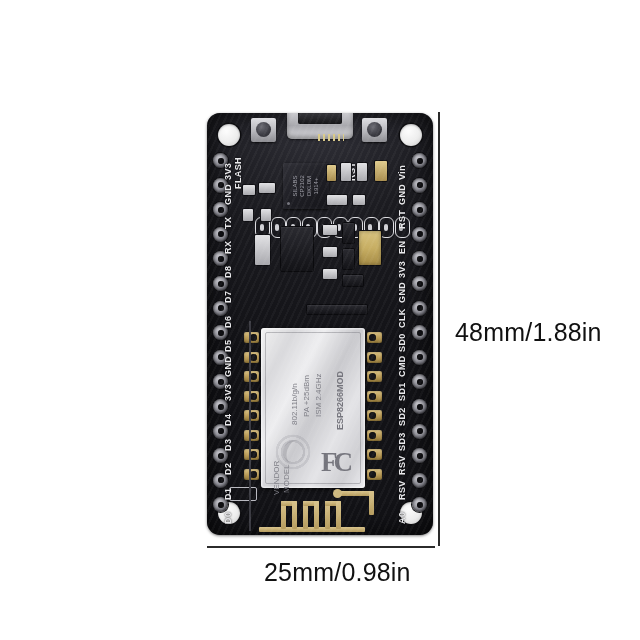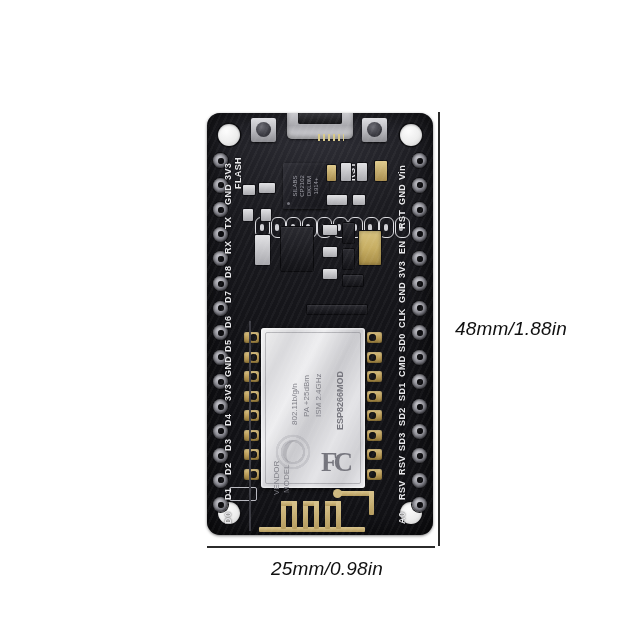--- a/index.html
+++ b/index.html
@@ -16,26 +16,25 @@
     position: absolute; left: 438px; top: 112px;
     width: 0; height: 434px;
     border-left: 2px solid #2b2b2b;
   }
   .dim-line-h {
     position: absolute; left: 207px; top: 546px;
     width: 228px; height: 0;
     border-top: 2px solid #2b2b2b;
   }
   .dim-label {
-    position: absolute; color: #111; font-size: 19px; letter-spacing: .2px;
+    position: absolute; color: #111; font-size: 25px; letter-spacing: .2px;
     white-space: nowrap;
-    font-style: italic;
   }
   .dim-h-label { left: 455px; top: 318px; }
-  .dim-w-label { left: 271px; top: 558px; }
+  .dim-w-label { left: 264px; top: 558px; }
 
   
   .pcb {
     position: absolute; left: 207px; top: 113px;
     width: 226px; height: 422px;
     border-radius: 13px;
     background:
       radial-gradient(120% 60% at 50% 0%, #32323a 0%, #1b1b20 45%, #121216 100%);
     box-shadow: 0 1px 3px rgba(0,0,0,.5), inset 0 0 26px rgba(0,0,0,.85);
     overflow: hidden;

